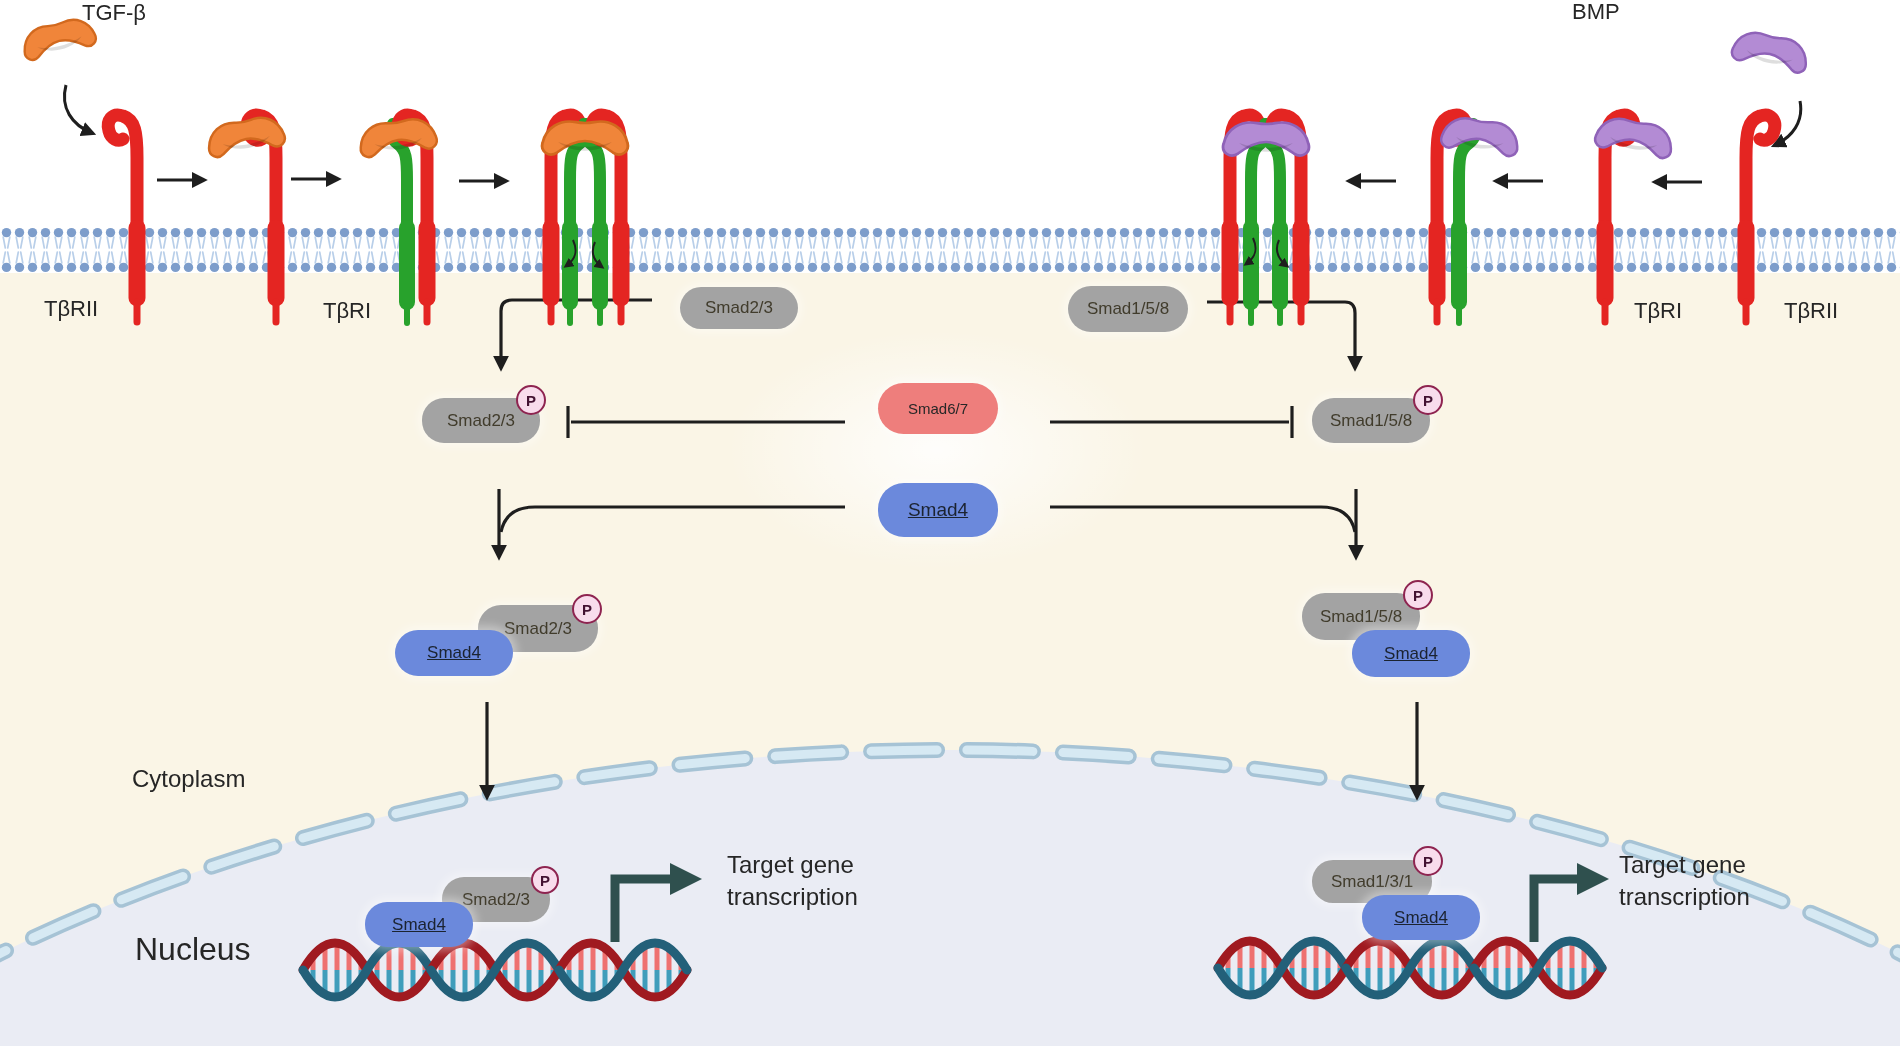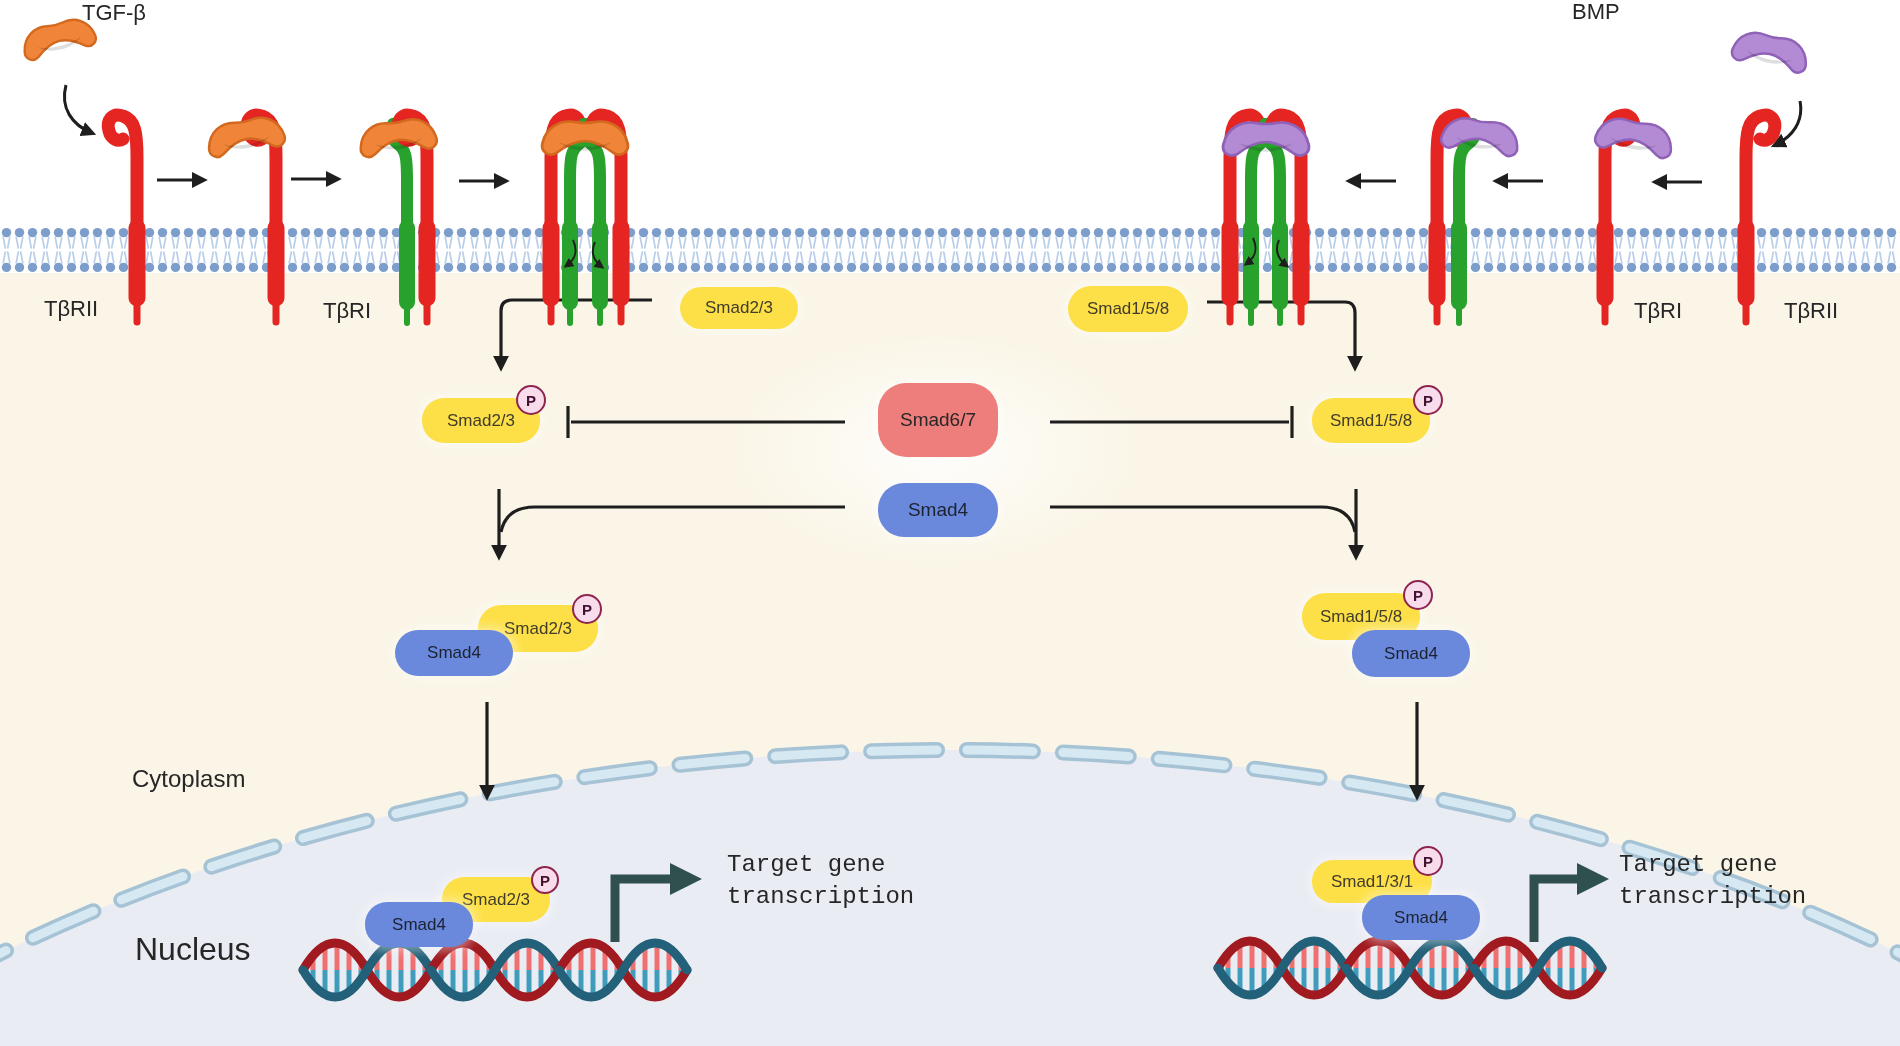--- a/index.html
+++ b/index.html
@@ -2,27 +2,27 @@
 <html><head>
 <meta charset="utf-8">
 <style>
   html,body{margin:0;padding:0;background:#ffffff;}
   .stage{position:relative;width:1900px;height:1046px;overflow:hidden;background:#ffffff;
          font-family:"Liberation Sans", sans-serif;}
   .stage svg{position:absolute;left:0;top:0;}
   .lbl{position:absolute;color:#262626;white-space:nowrap;line-height:1.1;}
   .pill{position:absolute;display:flex;align-items:center;justify-content:center;
         font-size:17px;color:#3f3a2c;box-shadow:0 0 10px 4px rgba(255,255,255,0.40);}
-  .tan{background:#fde047;color:#413c2c;}
+  .tan{background:#a3a3a3;color:#413c2c;}
   .salmon{background:#ee7e7c;color:#272727;}
-  .blue{background:#6b89dc;color:#1b2330;}
+  .blue{background:#6b89dc;color:#1b2330;text-decoration:underline;}
   .pcircle{position:absolute;background:#f8dcec;border:2.5px solid #8e2450;border-radius:50%;
            display:flex;align-items:center;justify-content:center;font-size:15px;
            font-weight:600;color:#431232;box-sizing:border-box;}
-  .tg{position:absolute;color:#262626;font-size:24px;line-height:1.32;white-space:nowrap;font-family:Liberation Mono, monospace;}
+  .tg{position:absolute;color:#262626;font-size:24px;line-height:1.32;white-space:nowrap;}
 </style>
 </head>
 <body>
 
 <div class="stage">
 
 <svg width="1900" height="1046" viewBox="0 0 1900 1046">
   <defs>
     <marker id="ah" markerWidth="5" markerHeight="5" viewBox="0 0 10 10" refX="7" refY="5" orient="auto" markerUnits="strokeWidth">
       <path d="M0,0 L10,5 L0,10 Z" fill="#1e1e1e"></path>
@@ -164,21 +164,21 @@
 
   <div class="pill tan" style="left:680px;top:287px;width:118px;height:42px;border-radius:21px">Smad2/3</div>
   <div class="pill tan" style="left:1068px;top:286px;width:120px;height:46px;border-radius:23px">Smad1/5/8</div>
 
   <div class="pill tan" style="left:422px;top:398px;width:118px;height:45px;border-radius:22px">Smad2/3</div>
   <div class="pcircle" style="left:516px;top:385px;width:30px;height:30px">P</div>
 
   <div class="pill tan" style="left:1312px;top:398px;width:118px;height:45px;border-radius:22px">Smad1/5/8</div>
   <div class="pcircle" style="left:1413px;top:385px;width:30px;height:30px">P</div>
 
-  <div class="pill salmon" style="left:878px;top:383px;width:120px;height:74px;border-radius:28px;font-size:19px">Smad6/7</div>
+  <div class="pill salmon" style="left:878px;top:383px;width:120px;height:51px;border-radius:28px;font-size:15px">Smad6/7</div>
   <div class="pill blue" style="left:878px;top:483px;width:120px;height:54px;border-radius:26px;font-size:19px">Smad4</div>
 
   <div class="pill tan" style="left:478px;top:605px;width:120px;height:47px;border-radius:23px">Smad2/3</div>
   <div class="pill blue" style="left:395px;top:630px;width:118px;height:46px;border-radius:23px">Smad4</div>
   <div class="pcircle" style="left:572px;top:594px;width:30px;height:30px">P</div>
 
   <div class="pill tan" style="left:1302px;top:593px;width:118px;height:47px;border-radius:23px">Smad1/5/8</div>
   <div class="pill blue" style="left:1352px;top:630px;width:118px;height:47px;border-radius:23px">Smad4</div>
   <div class="pcircle" style="left:1403px;top:580px;width:30px;height:30px">P</div>
 

